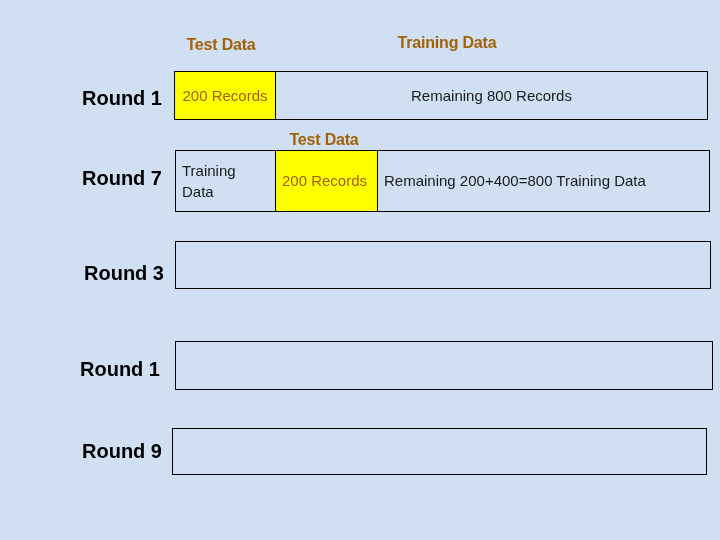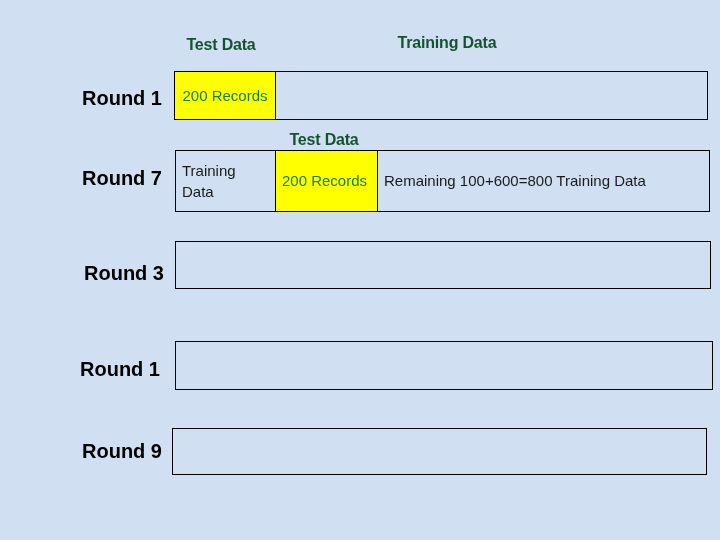--- a/index.html
+++ b/index.html
@@ -19,21 +19,21 @@
     height: 540px;
     background: #d0e0f2;
   }
 
   
   .caption {
     position: absolute;
     font-family: "Liberation Sans", sans-serif;
     font-weight: bold;
     font-size: 16px;
-    color: #14532d;
+    color: #a16207;
     white-space: nowrap;
     text-align: center;
     letter-spacing: -0.2px;
   }
 
   
   .round-label {
     position: absolute;
     font-family: "Liberation Sans", sans-serif;
     font-weight: bold;
@@ -63,21 +63,21 @@
     line-height: 1.42;
     padding: 0 6px;
     white-space: normal;
     overflow: hidden;
   }
   .cell.plain {
     background: #d0e0f2;
   }
   .cell.highlight {
     background: #ffff00;
-    color: #15803d;
+    color: #a16207;
   }
   .cell.bordered-right {
     border-right: 1px solid #000000;
   }
   .cell.center {
     justify-content: center;
     text-align: center;
   }
   .cell.left {
     justify-content: flex-start;
@@ -125,33 +125,36 @@
   <div class="caption" id="cap-train-1">Training Data</div>
 
   <div class="caption" id="cap-test-2">Test Data</div>
 
   <div class="round-label" id="lbl-round1">Round 1</div>
 
   <div class="row-box" id="round1-box">
     <div class="cell highlight center bordered-right" id="r1-test">
       <span class="cell-text">200 Records</span>
     </div>
+    <div class="cell plain center" id="r1-train">
+      <span class="cell-text">Remaining 800 Records</span>
+    </div>
   </div>
 
   <div class="round-label" id="lbl-round2">Round 7</div>
 
   <div class="row-box" id="round2-box">
     <div class="cell plain left bordered-right" id="r2-train-left">
       <span class="cell-text">Training Data</span>
     </div>
     <div class="cell highlight left bordered-right" id="r2-test">
       <span class="cell-text">200 Records</span>
     </div>
     <div class="cell plain left" id="r2-train-right">
-      <span class="cell-text">Remaining 100+600=800 Training Data</span>
+      <span class="cell-text">Remaining 200+400=800 Training Data</span>
     </div>
   </div>
 
   <div class="round-label" id="lbl-round3">Round 3</div>
   <div class="row-box" id="round3-box"></div>
 
   <div class="round-label" id="lbl-round4">Round 1</div>
   <div class="row-box" id="round4-box"></div>
 
   <div class="round-label" id="lbl-round5">Round 9</div>

